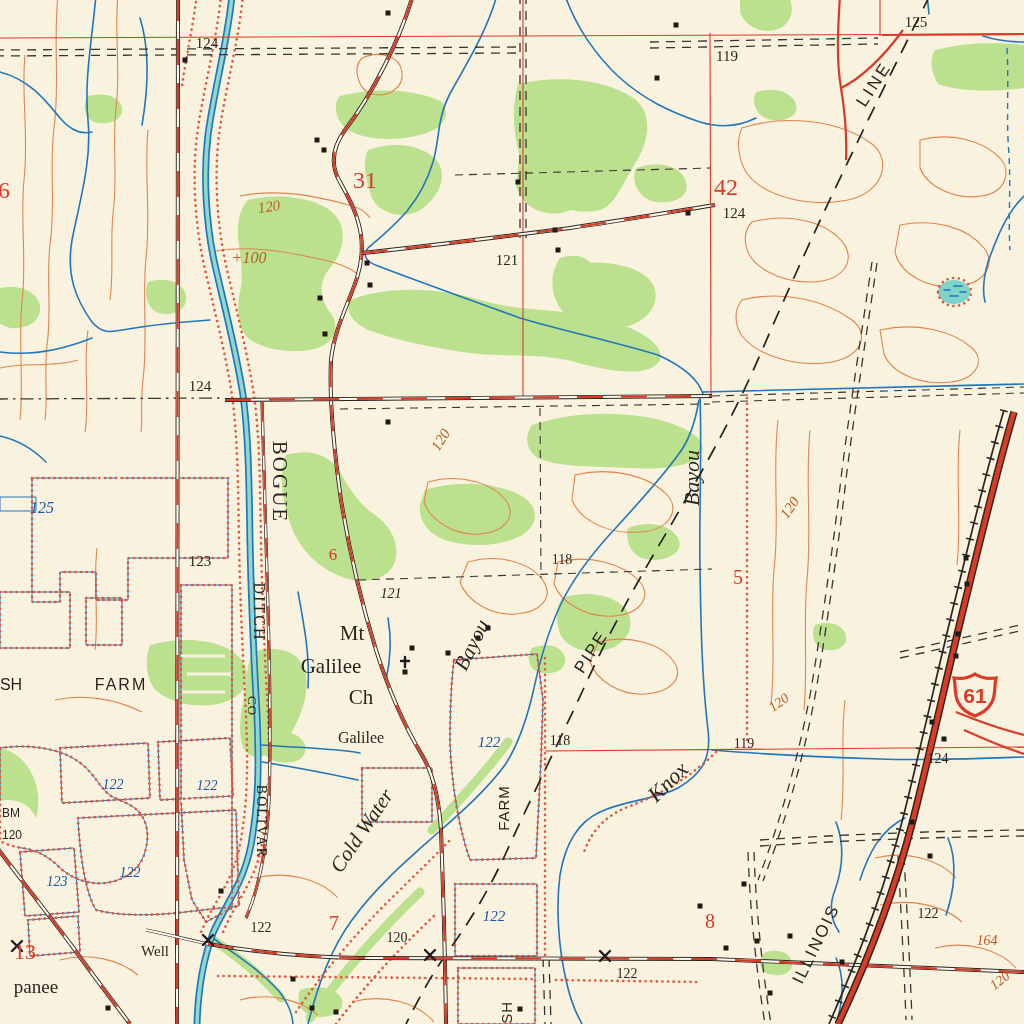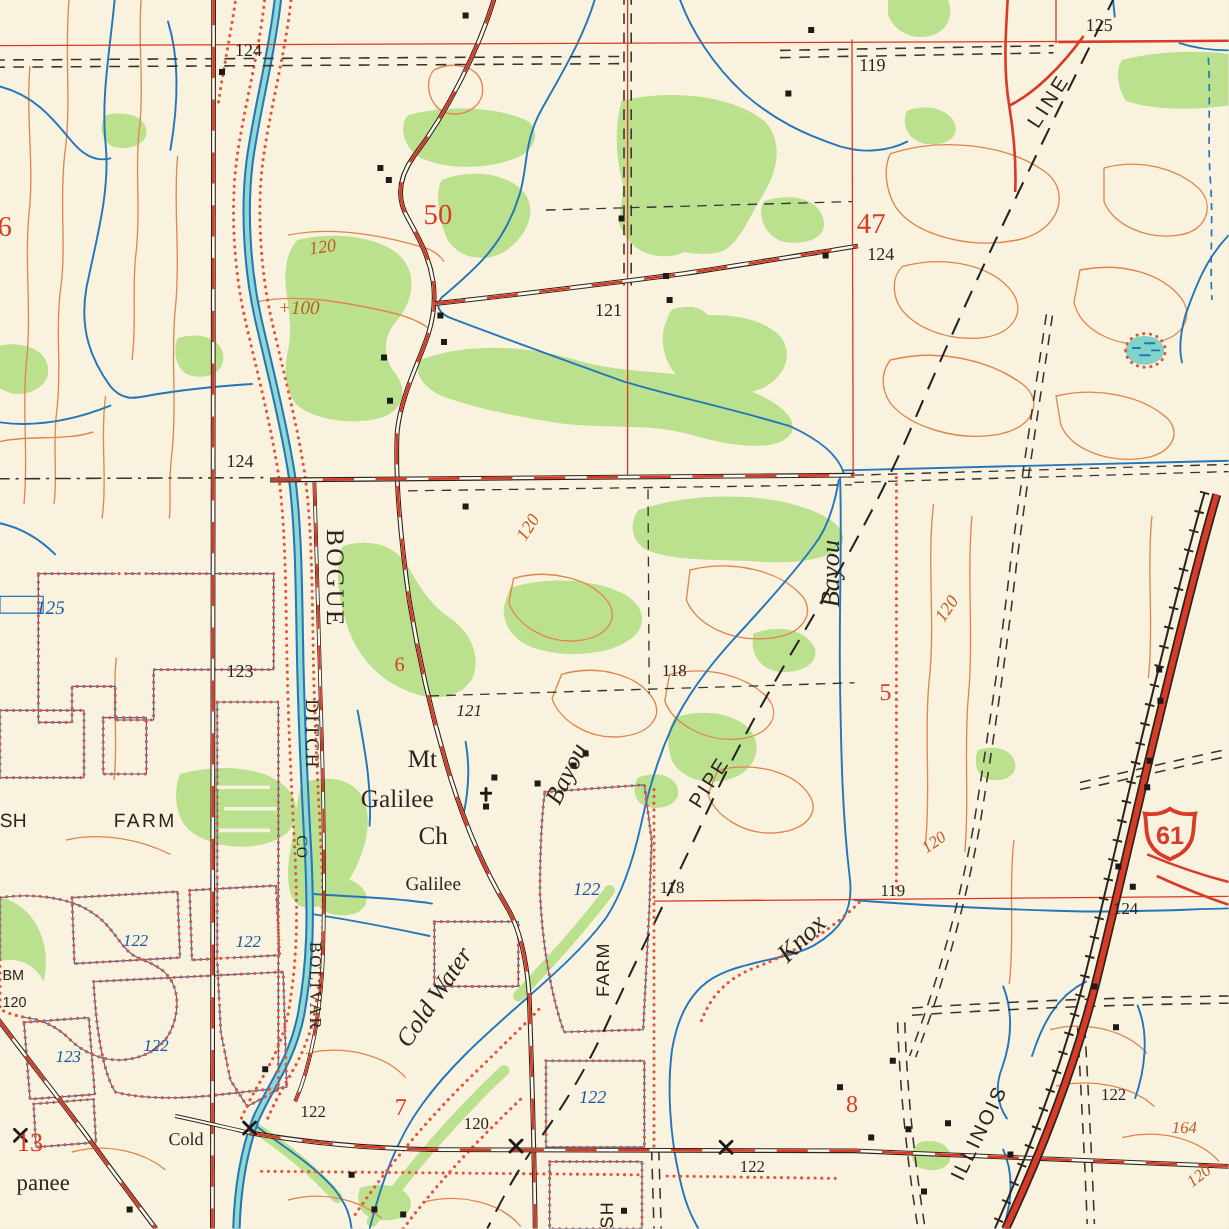--- a/index.html
+++ b/index.html
@@ -316,22 +316,22 @@
     <path d="M23,2 C17,6 9,7 2,6 C4,14 2,22 6,30 C10,38 16,41 23,44 C30,41 36,38 40,30 C44,22 42,14 44,6 C37,7 29,6 23,2 Z" fill="#f8f2df" stroke="#da3b27" stroke-width="3.2"></path>
     <text class="shieldtxt" x="23" y="31" text-anchor="middle" font-size="21" fill="#da3b27">61</text>
   </g>
 </svg>
 
 <div id="labels">
       <div class="lbl" style="left: 207px; top: 43px; font-size: 15px; color: rgb(43, 37, 32); transform: translate(-50%, -50%) rotate(0deg); font-family: &quot;Liberation Serif&quot;, serif;">124</div>
       <div class="lbl" style="left: 916px; top: 22px; font-size: 15px; color: rgb(43, 37, 32); transform: translate(-50%, -50%) rotate(0deg); font-family: &quot;Liberation Serif&quot;, serif;">125</div>
       <div class="lbl" style="left: 727px; top: 56px; font-size: 15px; color: rgb(43, 37, 32); transform: translate(-50%, -50%) rotate(0deg); font-family: &quot;Liberation Serif&quot;, serif;">119</div>
       <div class="lbl" style="left: 4px; top: 190px; font-size: 24px; color: rgb(218, 59, 39); transform: translate(-50%, -50%) rotate(0deg); font-family: &quot;Liberation Serif&quot;, serif;">6</div>
-      <div class="lbl" style="left: 365px; top: 180px; font-size: 24px; color: rgb(218, 59, 39); transform: translate(-50%, -50%) rotate(0deg); font-family: &quot;Liberation Serif&quot;, serif;">50</div>
-      <div class="lbl" style="left: 726px; top: 187px; font-size: 24px; color: rgb(218, 59, 39); transform: translate(-50%, -50%) rotate(0deg); font-family: &quot;Liberation Serif&quot;, serif;">47</div>
+      <div class="lbl" style="left: 365px; top: 180px; font-size: 24px; color: rgb(218, 59, 39); transform: translate(-50%, -50%) rotate(0deg); font-family: &quot;Liberation Serif&quot;, serif;">31</div>
+      <div class="lbl" style="left: 726px; top: 187px; font-size: 24px; color: rgb(218, 59, 39); transform: translate(-50%, -50%) rotate(0deg); font-family: &quot;Liberation Serif&quot;, serif;">42</div>
       <div class="lbl" style="left: 734px; top: 213px; font-size: 15px; color: rgb(43, 37, 32); transform: translate(-50%, -50%) rotate(0deg); font-family: &quot;Liberation Serif&quot;, serif;">124</div>
       <div class="lbl" style="left: 269px; top: 207px; font-size: 15px; color: rgb(191, 91, 34); transform: translate(-50%, -50%) rotate(-8deg); font-family: &quot;Liberation Serif&quot;, serif; font-style: italic;">120</div>
       <div class="lbl" style="left: 249px; top: 258px; font-size: 16px; color: rgb(191, 91, 34); transform: translate(-50%, -50%) rotate(0deg); font-family: &quot;Liberation Serif&quot;, serif; font-style: italic;">+100</div>
       <div class="lbl" style="left: 507px; top: 260px; font-size: 15px; color: rgb(43, 37, 32); transform: translate(-50%, -50%) rotate(0deg); font-family: &quot;Liberation Serif&quot;, serif;">121</div>
       <div class="lbl" style="left: 200px; top: 386px; font-size: 15px; color: rgb(43, 37, 32); transform: translate(-50%, -50%) rotate(0deg); font-family: &quot;Liberation Serif&quot;, serif;">124</div>
       <div class="lbl" style="left: 441px; top: 440px; font-size: 15px; color: rgb(191, 91, 34); transform: translate(-50%, -50%) rotate(-58deg); font-family: &quot;Liberation Serif&quot;, serif; font-style: italic;">120</div>
       <div class="lbl" style="left: 874px; top: 84px; font-size: 17px; color: rgb(43, 37, 32); transform: translate(-50%, -50%) rotate(-57deg); font-family: &quot;Liberation Sans&quot;, sans-serif; letter-spacing: 3px;">LINE</div>
       <div class="lbl" style="left: 279px; top: 482px; font-size: 21px; color: rgb(43, 37, 32); transform: translate(-50%, -50%) rotate(90deg); font-family: &quot;Liberation Serif&quot;, serif; letter-spacing: 2px;">BOGUE</div>
       <div class="lbl" style="left: 259px; top: 612px; font-size: 16px; color: rgb(43, 37, 32); transform: translate(-50%, -50%) rotate(90deg); font-family: &quot;Liberation Serif&quot;, serif; letter-spacing: 2px;">DITCH</div>
       <div class="lbl" style="left: 252px; top: 706px; font-size: 13px; color: rgb(43, 37, 32); transform: translate(-50%, -50%) rotate(90deg); font-family: &quot;Liberation Serif&quot;, serif; letter-spacing: 1px;">CO</div>
@@ -359,21 +359,21 @@
       <div class="lbl" style="left: 11px; top: 685px; font-size: 16px; color: rgb(43, 37, 32); transform: translate(-50%, -50%) rotate(0deg); font-family: &quot;Liberation Sans&quot;, sans-serif;">SH</div>
       <div class="lbl" style="left: 121px; top: 685px; font-size: 16px; color: rgb(43, 37, 32); transform: translate(-50%, -50%) rotate(0deg); font-family: &quot;Liberation Sans&quot;, sans-serif; letter-spacing: 2px;">FARM</div>
       <div class="lbl" style="left: 113px; top: 785px; font-size: 14px; color: rgb(26, 85, 160); transform: translate(-50%, -50%) rotate(0deg); font-family: &quot;Liberation Serif&quot;, serif; font-style: italic;">122</div>
       <div class="lbl" style="left: 207px; top: 786px; font-size: 14px; color: rgb(26, 85, 160); transform: translate(-50%, -50%) rotate(0deg); font-family: &quot;Liberation Serif&quot;, serif; font-style: italic;">122</div>
       <div class="lbl" style="left: 11px; top: 813px; font-size: 12px; color: rgb(43, 37, 32); transform: translate(-50%, -50%) rotate(0deg); font-family: &quot;Liberation Sans&quot;, sans-serif;">BM</div>
       <div class="lbl" style="left: 12px; top: 835px; font-size: 12px; color: rgb(43, 37, 32); transform: translate(-50%, -50%) rotate(0deg); font-family: &quot;Liberation Sans&quot;, sans-serif;">120</div>
       <div class="lbl" style="left: 57px; top: 882px; font-size: 14px; color: rgb(26, 85, 160); transform: translate(-50%, -50%) rotate(0deg); font-family: &quot;Liberation Serif&quot;, serif; font-style: italic;">123</div>
       <div class="lbl" style="left: 130px; top: 873px; font-size: 14px; color: rgb(26, 85, 160); transform: translate(-50%, -50%) rotate(0deg); font-family: &quot;Liberation Serif&quot;, serif; font-style: italic;">122</div>
       <div class="lbl" style="left: 25px; top: 952px; font-size: 22px; color: rgb(218, 59, 39); transform: translate(-50%, -50%) rotate(0deg); font-family: &quot;Liberation Serif&quot;, serif;">13</div>
       <div class="lbl" style="left: 36px; top: 986px; font-size: 19px; color: rgb(43, 37, 32); transform: translate(-50%, -50%) rotate(0deg); font-family: &quot;Liberation Serif&quot;, serif;">panee</div>
-      <div class="lbl" style="left: 155px; top: 951px; font-size: 15px; color: rgb(43, 37, 32); transform: translate(-50%, -50%) rotate(0deg); font-family: &quot;Liberation Serif&quot;, serif;">Cold</div>
+      <div class="lbl" style="left: 155px; top: 951px; font-size: 15px; color: rgb(43, 37, 32); transform: translate(-50%, -50%) rotate(0deg); font-family: &quot;Liberation Serif&quot;, serif;">Well</div>
       <div class="lbl" style="left: 261px; top: 928px; font-size: 14px; color: rgb(43, 37, 32); transform: translate(-50%, -50%) rotate(0deg); font-family: &quot;Liberation Serif&quot;, serif;">122</div>
       <div class="lbl" style="left: 334px; top: 923px; font-size: 20px; color: rgb(218, 59, 39); transform: translate(-50%, -50%) rotate(0deg); font-family: &quot;Liberation Serif&quot;, serif;">7</div>
       <div class="lbl" style="left: 397px; top: 938px; font-size: 14px; color: rgb(43, 37, 32); transform: translate(-50%, -50%) rotate(0deg); font-family: &quot;Liberation Serif&quot;, serif;">120</div>
       <div class="lbl" style="left: 494px; top: 916px; font-size: 15px; color: rgb(26, 85, 160); transform: translate(-50%, -50%) rotate(0deg); font-family: &quot;Liberation Serif&quot;, serif; font-style: italic;">122</div>
       <div class="lbl" style="left: 627px; top: 974px; font-size: 14px; color: rgb(43, 37, 32); transform: translate(-50%, -50%) rotate(0deg); font-family: &quot;Liberation Serif&quot;, serif;">122</div>
       <div class="lbl" style="left: 710px; top: 921px; font-size: 20px; color: rgb(218, 59, 39); transform: translate(-50%, -50%) rotate(0deg); font-family: &quot;Liberation Serif&quot;, serif;">8</div>
       <div class="lbl" style="left: 816px; top: 944px; font-size: 17px; color: rgb(43, 37, 32); transform: translate(-50%, -50%) rotate(-64deg); font-family: &quot;Liberation Sans&quot;, sans-serif; letter-spacing: 2px;">ILLINOIS</div>
       <div class="lbl" style="left: 928px; top: 914px; font-size: 14px; color: rgb(43, 37, 32); transform: translate(-50%, -50%) rotate(0deg); font-family: &quot;Liberation Serif&quot;, serif;">122</div>
       <div class="lbl" style="left: 987px; top: 941px; font-size: 14px; color: rgb(191, 91, 34); transform: translate(-50%, -50%) rotate(0deg); font-family: &quot;Liberation Serif&quot;, serif; font-style: italic;">164</div>
       <div class="lbl" style="left: 1000px; top: 981px; font-size: 14px; color: rgb(191, 91, 34); transform: translate(-50%, -50%) rotate(-38deg); font-family: &quot;Liberation Serif&quot;, serif; font-style: italic;">120</div>

